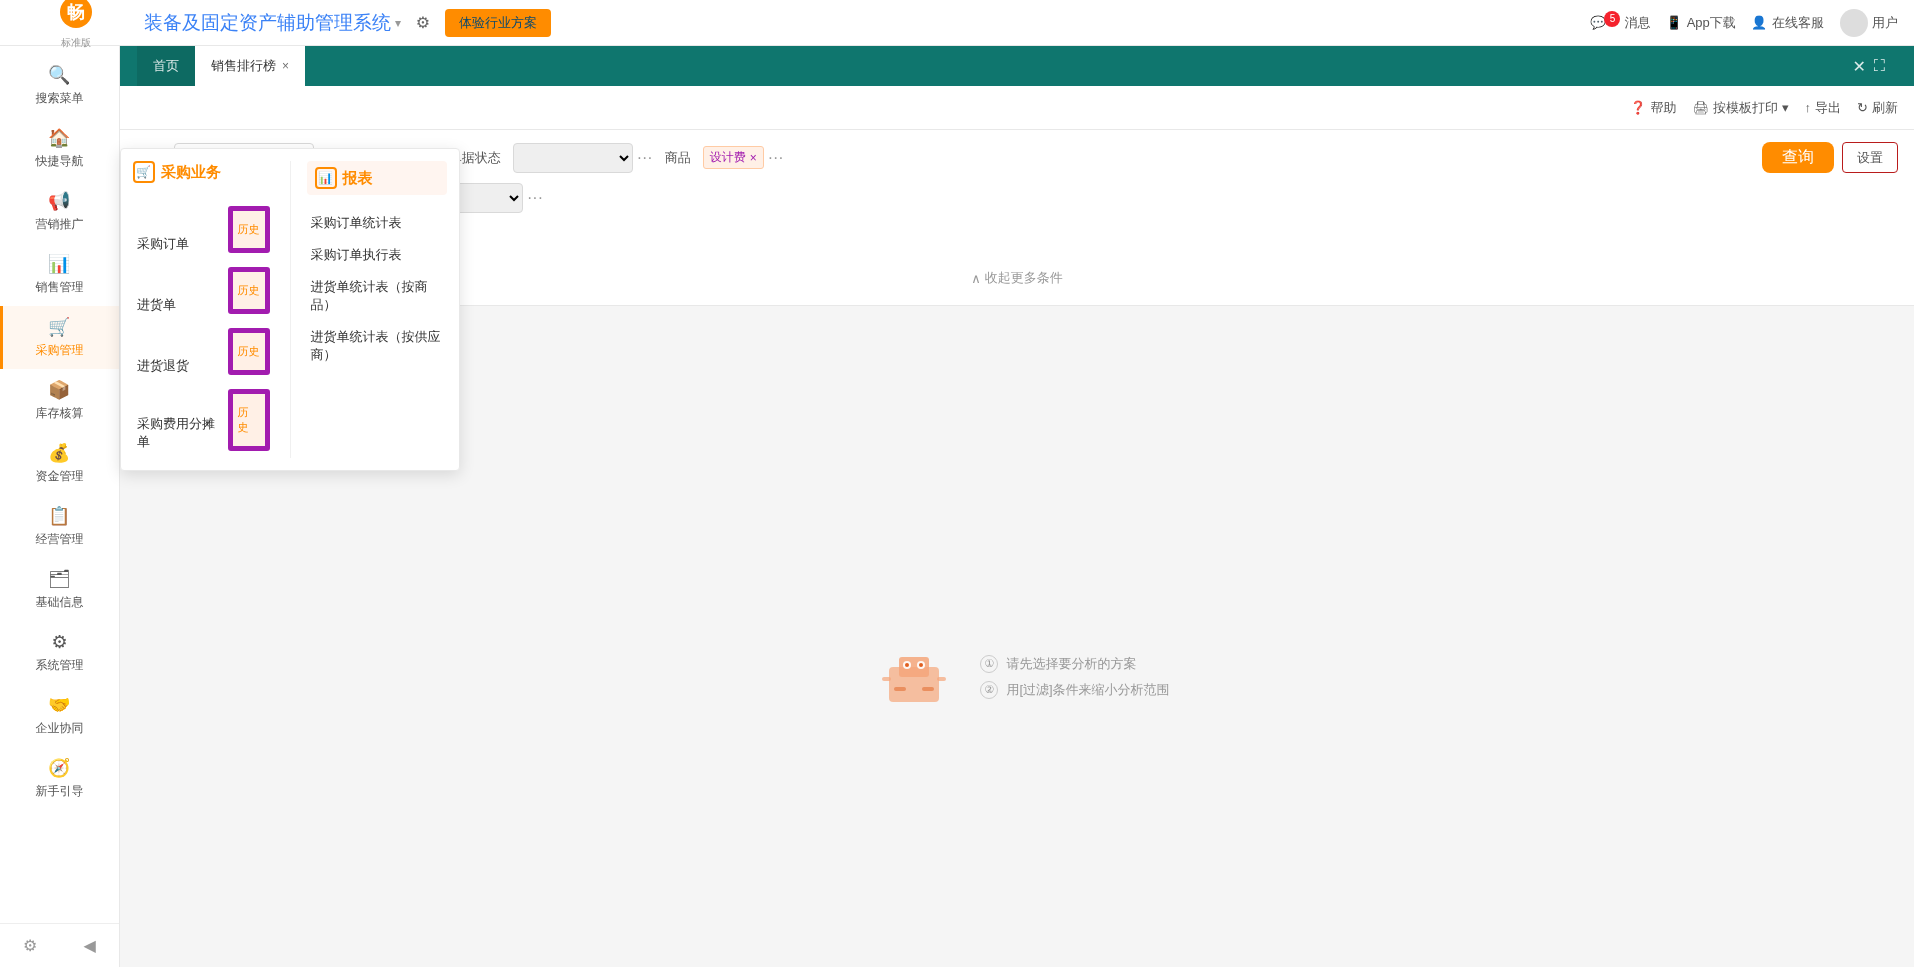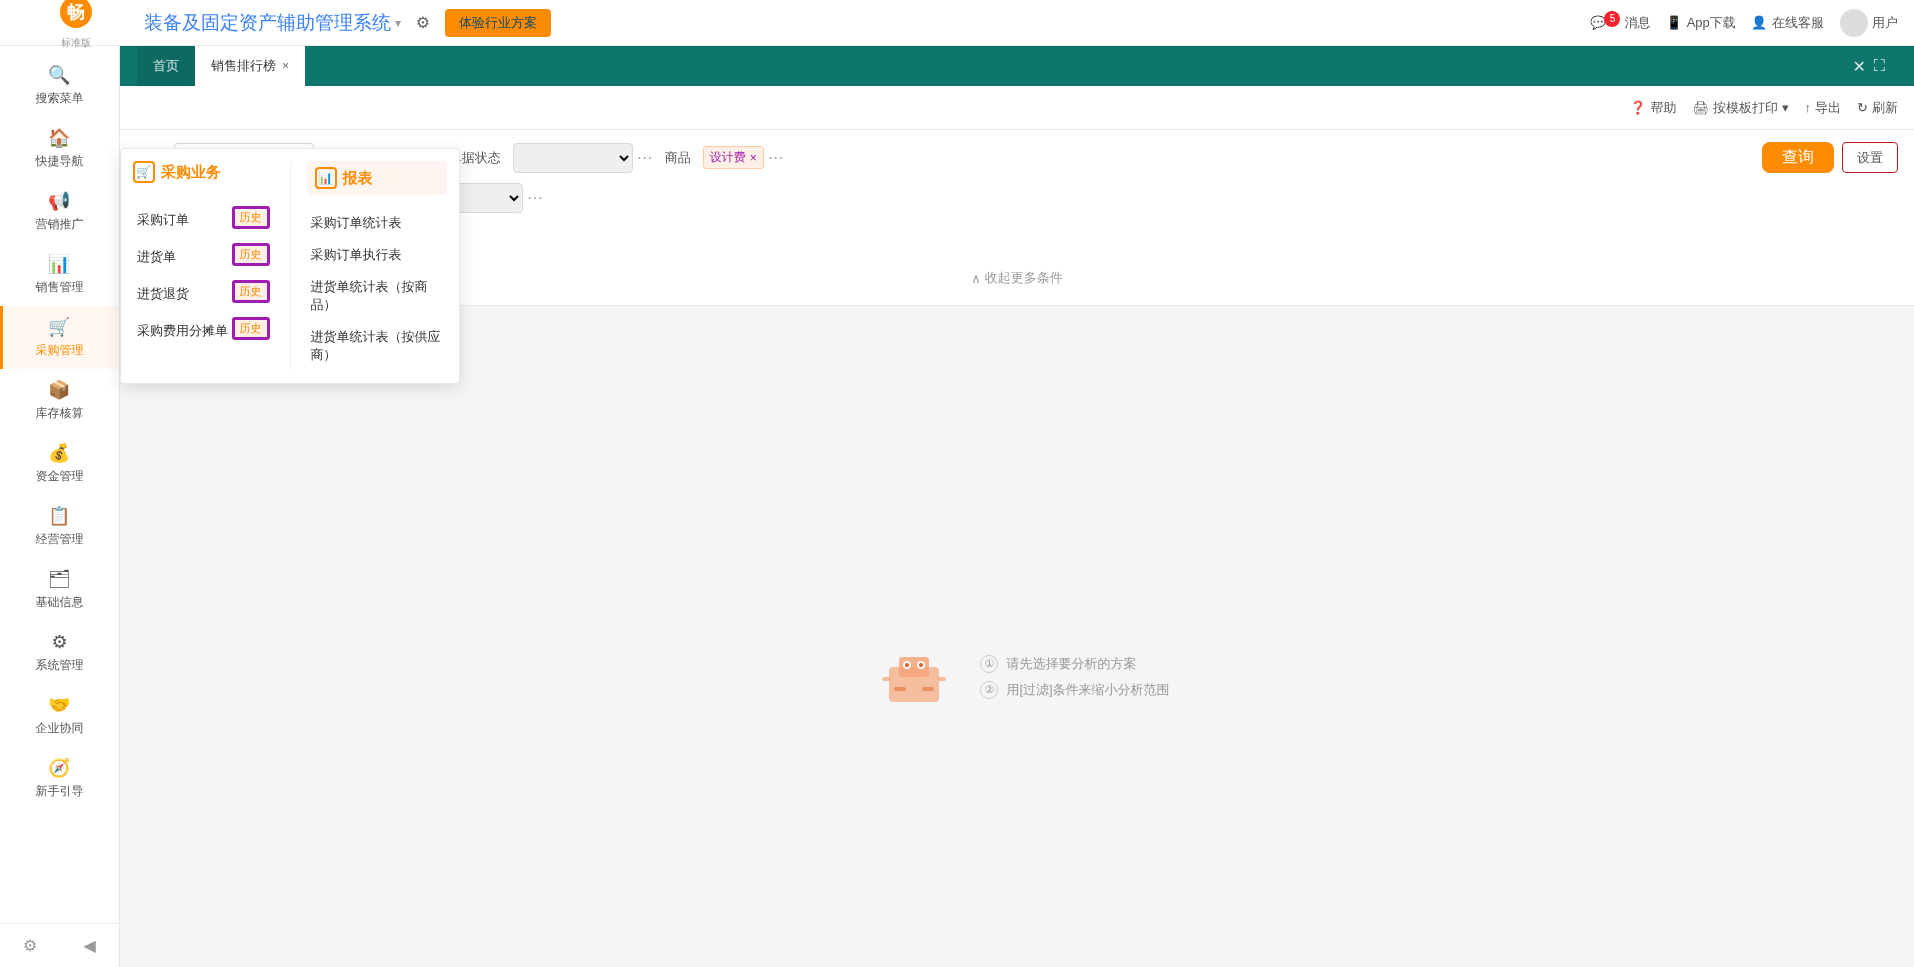--- a/index.html
+++ b/index.html
@@ -416,23 +416,23 @@
       display: flex;
       align-items: flex-end;
       justify-content: space-between;
       padding: 7px 4px;
       font-size: 13px;
       color: #333;
       cursor: pointer;
     }
     .hist-badge {
       background: #fff0e6;
-      border: 3px solid #a21caf;
+      border: 5px solid #a21caf;
       border-radius: 3px;
-      padding: 1px 5px;
+      padding: 11px 5px;
       font-size: 11px;
       color: #ff8c00;
     }
     .divider-v {
       width: 1px;
       background: #f0f0f0;
       margin: 0 4px;
     }
     .menu-icon-box {
       width: 22px;

